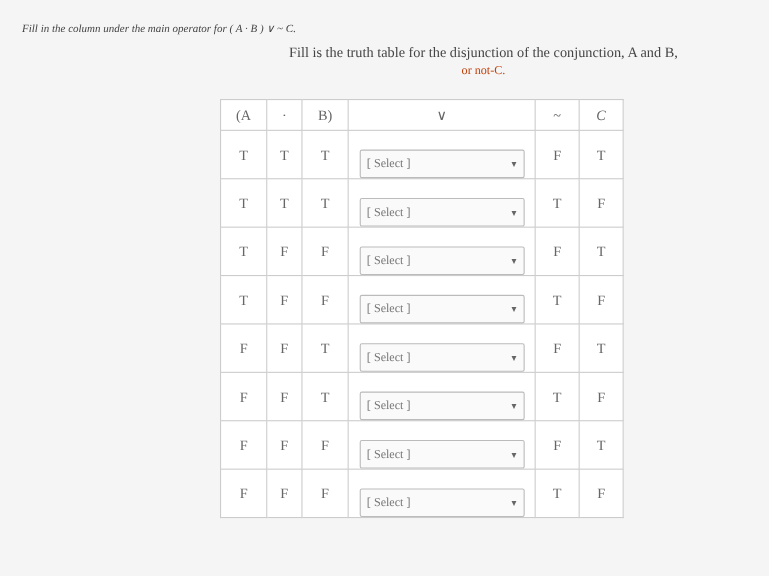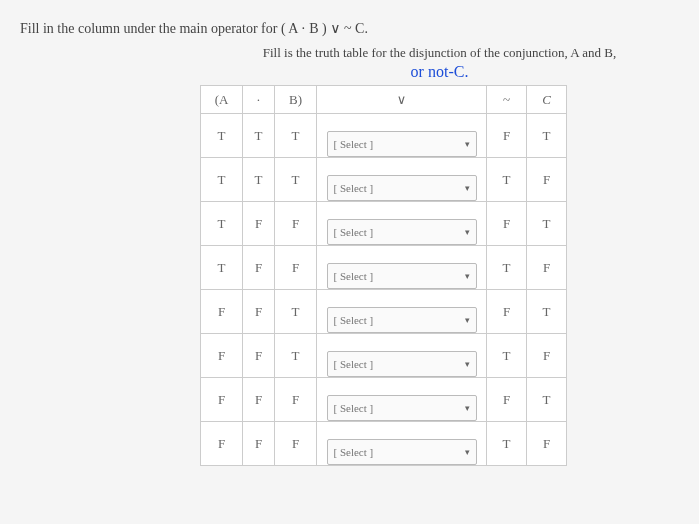--- a/index.html
+++ b/index.html
@@ -7,37 +7,38 @@
     margin: 0;
     padding: 20px;
     font-family: Georgia, 'Times New Roman', serif;
     background: #f5f5f5;
     color: #555;
     width: 699px;
     height: 524px;
     overflow: hidden;
   }
   .instruction {
-    font-size: 14px;
+    font-size: 10px;
     margin-bottom: 8px;
     color: #444;
+    font-style: italic;
   }
   .subtitle {
     font-size: 13px;
     text-align: center;
     margin-left: 180px;
     margin-bottom: 2px;
     color: #444;
   }
   .subtitle2 {
-    font-size: 16px;
+    font-size: 11px;
     text-align: center;
     margin-left: 180px;
-    margin-bottom: 4px;
-    color: #1d4ed8;
+    margin-bottom: 20px;
+    color: #c2410c;
   }
   .table-wrap {
     margin-left: 180px;
   }
   table {
     border-collapse: collapse;
     background: #fff;
   }
   th, td {
     border: 1px solid #ccc;

